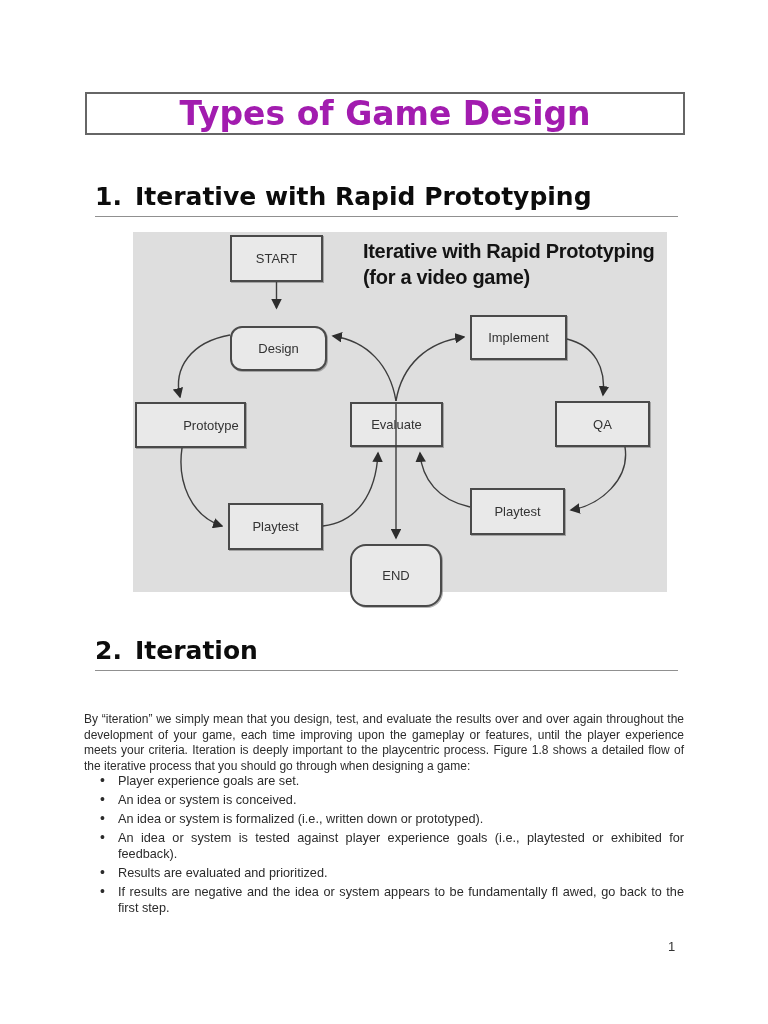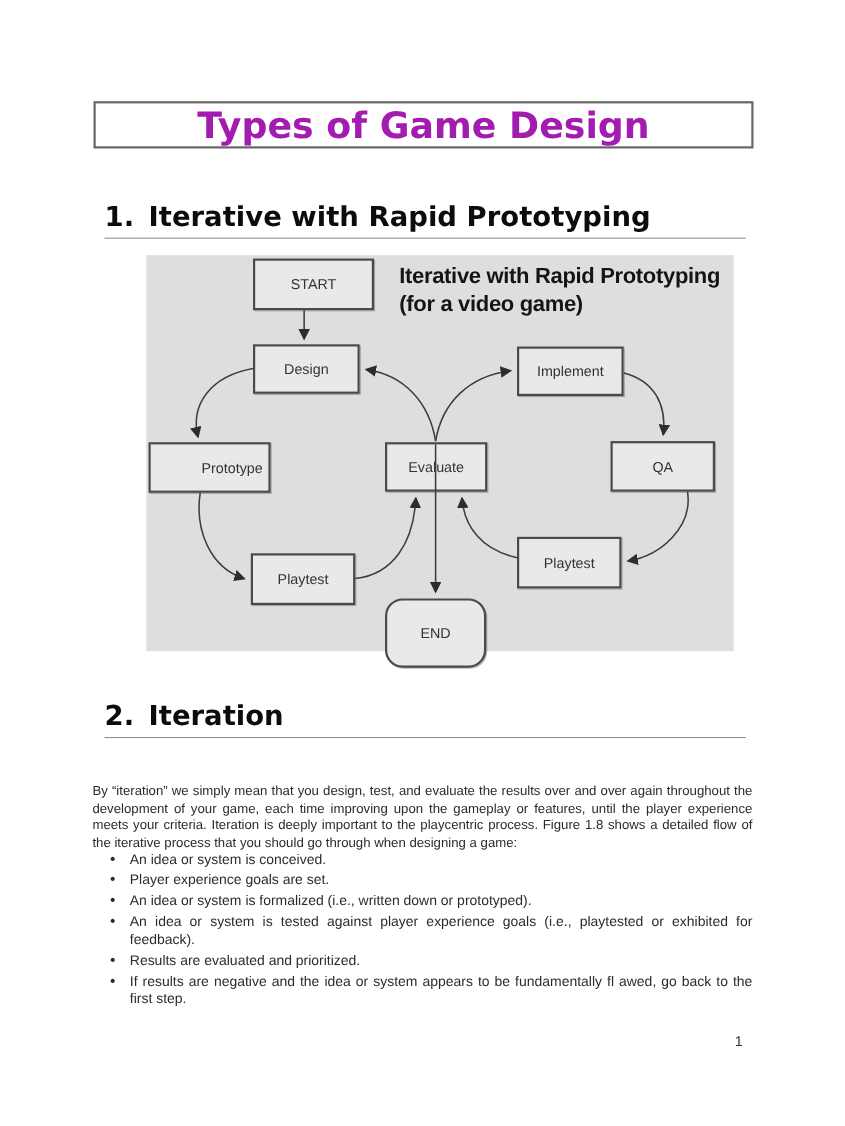--- a/index.html
+++ b/index.html
@@ -38,22 +38,22 @@
     position:absolute; left:230px; top:6px; width:300px;
     font-weight:bold; font-size:20px; line-height:26px; color:#141414;
     letter-spacing:-0.3px;
   }
   .node {
     position:absolute; background:#e9e9e9; border:2px solid #4a4a4a;
     box-shadow:1px 1px 0 rgba(90,90,90,.45);
     display:flex; align-items:center; justify-content:center;
     font-size:13px; color:#333; z-index:1; box-sizing:border-box;
   }
-  #n-start     { left:97px;  top:3px;   width:110px; height:47px; }
-  #n-design    { left:97px;  top:81px;  width:97px; height:45px; }
+  #n-start     { left:97px;  top:3px;   width:93px; height:47px; }
+  #n-design    { left:97px;  top:94px;  width:97px; height:45px;border-radius:12px; }
   #n-implement { left:337px; top:83px;  width:97px; height:45px; }
   #n-prototype { left:2px;   top:170px; width:111px; height:46px;padding-left:41px; }
   #n-evaluate  { left:217px; top:170px; width:93px; height:45px; }
   #n-qa        { left:422px; top:169px; width:95px; height:46px; }
   #n-playtest-l{ left:95px;  top:271px; width:95px; height:47px; }
   #n-playtest-r{ left:337px; top:256px; width:95px; height:47px; }
   #n-end       { left:217px; top:312px; width:92px; height:63px;border-radius:16px; }
   .figure svg { position:absolute; left:0; top:0; z-index:2; pointer-events:none; }
 
   .fig-caption {
@@ -133,22 +133,22 @@
 
 
   <div class="sec-heading" id="sec2">
     <span class="num">2.</span>
     <span>Iteration</span>
   </div>
 
   <div class="para">By “iteration” we simply mean that you design, test, and evaluate the results over and over again throughout the development of your game, each time improving upon the gameplay or features, until the player experience meets your criteria. Iteration is deeply important to the playcentric process. Figure 1.8 shows a detailed flow of the iterative process that you should go through when designing a game:</div>
 
   <ul class="bullets">
+    <li>Player experience goals are set.</li>
     <li>An idea or system is conceived.</li>
-    <li>Player experience goals are set.</li>
     <li>An idea or system is formalized (i.e., written down or prototyped).</li>
     <li>An idea or system is tested against player experience goals (i.e., playtested or exhibited for feedback).</li>
     <li>Results are evaluated and prioritized.</li>
     <li>If results are negative and the idea or system appears to be fundamentally fl awed, go back to the first step.</li>
   </ul>
 
   <div class="page-number">1</div>
 
 </div>
 

